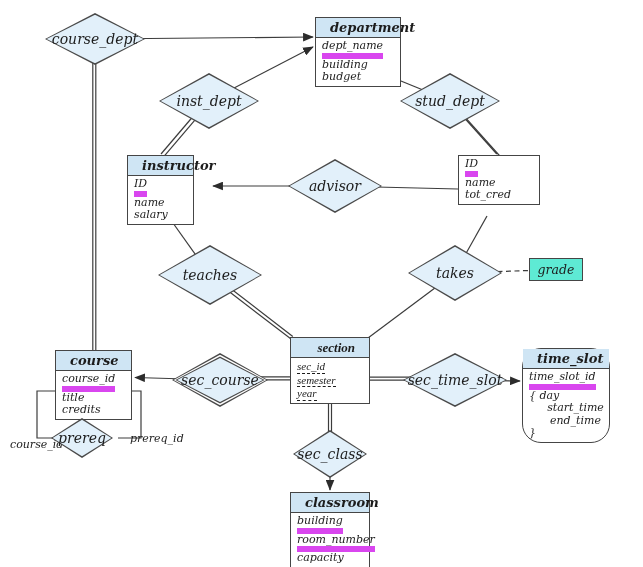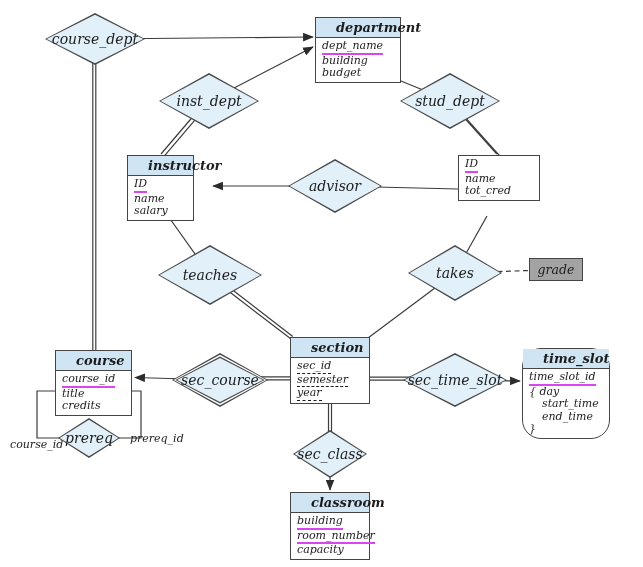--- a/index.html
+++ b/index.html
@@ -10,42 +10,42 @@
   }
   svg.wires { position:absolute; left:0; top:0; z-index:1; }
 
   .entity {
     position:absolute; z-index:3; background:#ffffff;
     border:1.3px solid #454545; box-sizing:border-box;
   }
   .entity-header {
     background:#cfe5f4; border-bottom:1.2px solid #454545;
     font-style:italic; font-weight:bold; font-size:13px; line-height:19px;
-    text-align:right; padding:0 20px; white-space:nowrap;
+    text-align:right; padding:0 14px; white-space:nowrap;
   }
   .entity-attrs {
     padding:2px 0 2px 6px; font-style:italic; font-size:11px; line-height:12.6px;
   }
   .attr { white-space:nowrap; }
-  .attr .u    { display:inline-block; border-bottom:2px solid #d946ef;font-style:italic; }
+  .attr .u    { display:inline-block; border-bottom:6px solid #d946ef;font-style:italic; }
   .attr .du   { display:inline-block; border-bottom:1px dashed #1c1c1c; }
-  .attr.ind   { padding-left:13px; }
+  .attr.ind   { padding-left:13px;text-align:center; }
 
   .diamond { position:absolute; z-index:3; display:flex; align-items:center; justify-content:center; }
   .dshape { position:absolute; clip-path:polygon(50% 0,100% 50%,50% 100%,0 50%); }
   .d-border { inset:0; background:#4a4a4a; }
   .d-fill   { inset:1.7px; background:#e2f0fa; }
   .dd1 { inset:0; background:#4a4a4a; }
   .dd2 { inset:1.7px; background:#ffffff; }
   .dd3 { inset:3.4px; background:#4a4a4a; }
   .dd4 { inset:5.1px; background:#e2f0fa; }
   .d-label { position:relative; z-index:2; font-style:italic; font-size:14px; white-space:nowrap; }
 
   .attr-box {
-    position:absolute; z-index:3; background:#a3a3a3; border:1.2px solid #454545;
+    position:absolute; z-index:3; background:#5eead4; border:1.2px solid #454545;
     display:flex; align-items:center; justify-content:center;
     font-style:italic; font-size:12.5px; box-sizing:border-box;
   }
   .role-label {
     position:absolute; z-index:2; font-style:italic; font-size:11px; white-space:nowrap;
   }
 </style>
 </head>
 <body>
 
@@ -127,21 +127,21 @@
 </div>
 
 <div class="entity" style="left:458px; top:155px; width:82px;">
   <div class="entity-attrs">
     <div class="attr"><span class="u">ID</span></div>
     <div class="attr"><span>name</span></div>
     <div class="attr"><span>tot_cred</span></div>
   </div>
 </div>
 
-<div class="entity" style="left:290px; top:337px; width:80px;">
+<div class="entity" style="left:290px; top:337px; width:80px;font-family:Liberation Serif, serif;">
   <div class="entity-header">section</div>
   <div class="entity-attrs">
     <div class="attr"><span class="du">sec_id</span></div>
     <div class="attr"><span class="du">semester</span></div>
     <div class="attr"><span class="du">year</span></div>
   </div>
 </div>
 
 <div class="entity" style="left:55px; top:350px; width:77px;">
   <div class="entity-header">course</div>
@@ -221,21 +221,21 @@
   <div class="dshape d-fill"></div>
   <span class="d-label">sec_time_slot</span>
 </div>
 
 <div class="diamond" style="left:293px; top:430px; width:74px; height:48px;">
   <div class="dshape d-border"></div>
   <div class="dshape d-fill"></div>
   <span class="d-label">sec_class</span>
 </div>
 
-<div class="diamond" style="left:58px; top:418px; width:62px; height:40px;align-items:center;">
+<div class="diamond" style="left:51px; top:418px; width:62px; height:40px;align-items:center;">
   <div class="dshape d-border"></div>
   <div class="dshape d-fill"></div>
   <span class="d-label">prereq</span>
 </div>
 
 <div class="attr-box" style="left:529px; top:258px; width:54px; height:23px;">
   <span>grade</span>
 </div>
 
 <div class="role-label" style="left:10px; top:438px; width:46px; text-align:right;">course_id</div>

